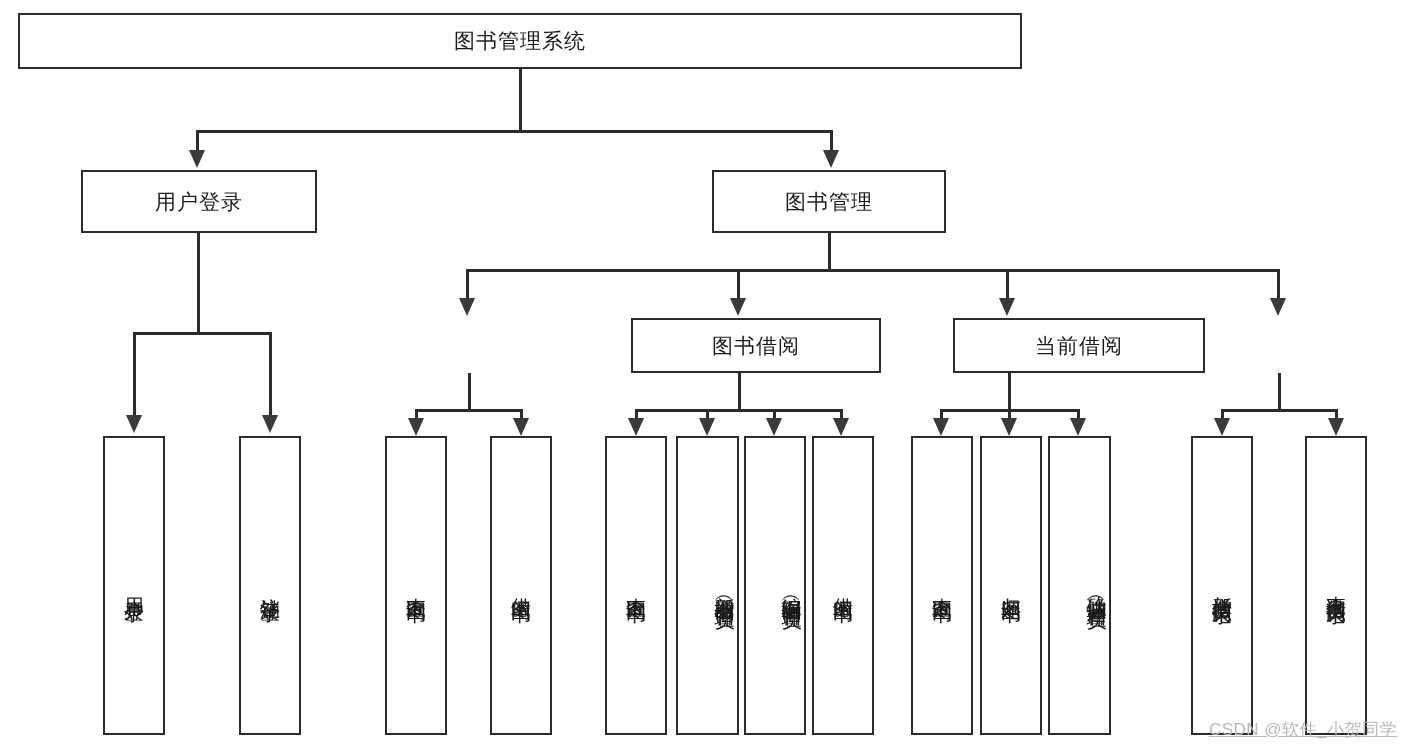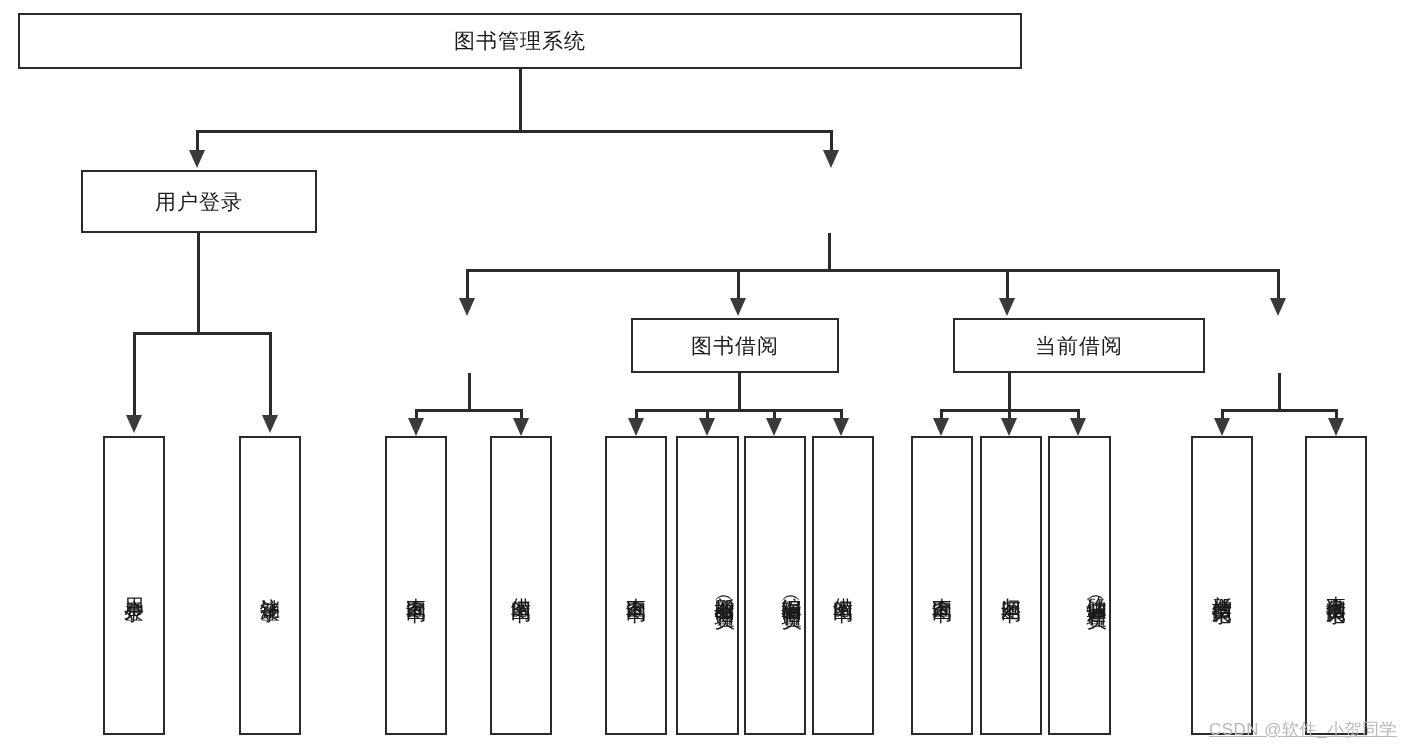--- a/index.html
+++ b/index.html
@@ -86,20 +86,23 @@
   <div class="edge edge-h" style="left:196px; top:130px; width:637px; height:3px;"></div>
 
   <div class="edge edge-v" style="left:196px; top:130px; width:3px; height:24px;"></div>
   <div class="arrow" style="left:189px; top:150px;"></div>
   <div class="edge edge-v" style="left:830px; top:130px; width:3px; height:24px;"></div>
   <div class="arrow" style="left:823px; top:150px;"></div>
 
   <div class="node node-h" style="left:81px; top:170px; width:236px; height:63px;">
     <span>用户登录</span>
   </div>
+  <div class="node node-h" style="left:712px; top:170px; width:234px; height:63px;">
+    <span>图书管理</span>
+  </div>
 
   <div class="edge edge-v" style="left:197px; top:233px; width:3px; height:101px;"></div>
   <div class="edge edge-h" style="left:133px; top:332px; width:139px; height:3px;"></div>
   <div class="edge edge-v" style="left:133px; top:332px; width:3px; height:86px;"></div>
   <div class="arrow" style="left:126px; top:415px;"></div>
   <div class="edge edge-v" style="left:269px; top:332px; width:3px; height:86px;"></div>
   <div class="arrow" style="left:262px; top:415px;"></div>
 
   <div class="edge edge-v" style="left:828px; top:233px; width:3px; height:38px;"></div>
   <div class="edge edge-h" style="left:466px; top:269px; width:814px; height:3px;"></div>
@@ -109,21 +112,21 @@
 
   <div class="edge edge-v" style="left:737px; top:269px; width:3px; height:32px;"></div>
   <div class="arrow" style="left:730px; top:298px;"></div>
 
   <div class="edge edge-v" style="left:1006px; top:269px; width:3px; height:32px;"></div>
   <div class="arrow" style="left:999px; top:298px;"></div>
 
   <div class="edge edge-v" style="left:1277px; top:269px; width:3px; height:32px;"></div>
   <div class="arrow" style="left:1270px; top:298px;"></div>
 
-  <div class="node node-h" style="left:631px; top:318px; width:208px; height:55px;">
+  <div class="node node-h" style="left:631px; top:318px; width:250px; height:55px;">
     <span>图书借阅</span>
   </div>
   <div class="node node-h" style="left:953px; top:318px; width:252px; height:55px;">
     <span>当前借阅</span>
   </div>
 
   <div class="edge edge-v" style="left:468px; top:373px; width:3px; height:38px;"></div>
   <div class="edge edge-h" style="left:415px; top:409px; width:108px; height:3px;"></div>
   <div class="edge edge-v" style="left:415px; top:409px; width:3px; height:12px;"></div>
   <div class="arrow" style="left:408px; top:418px;"></div>

